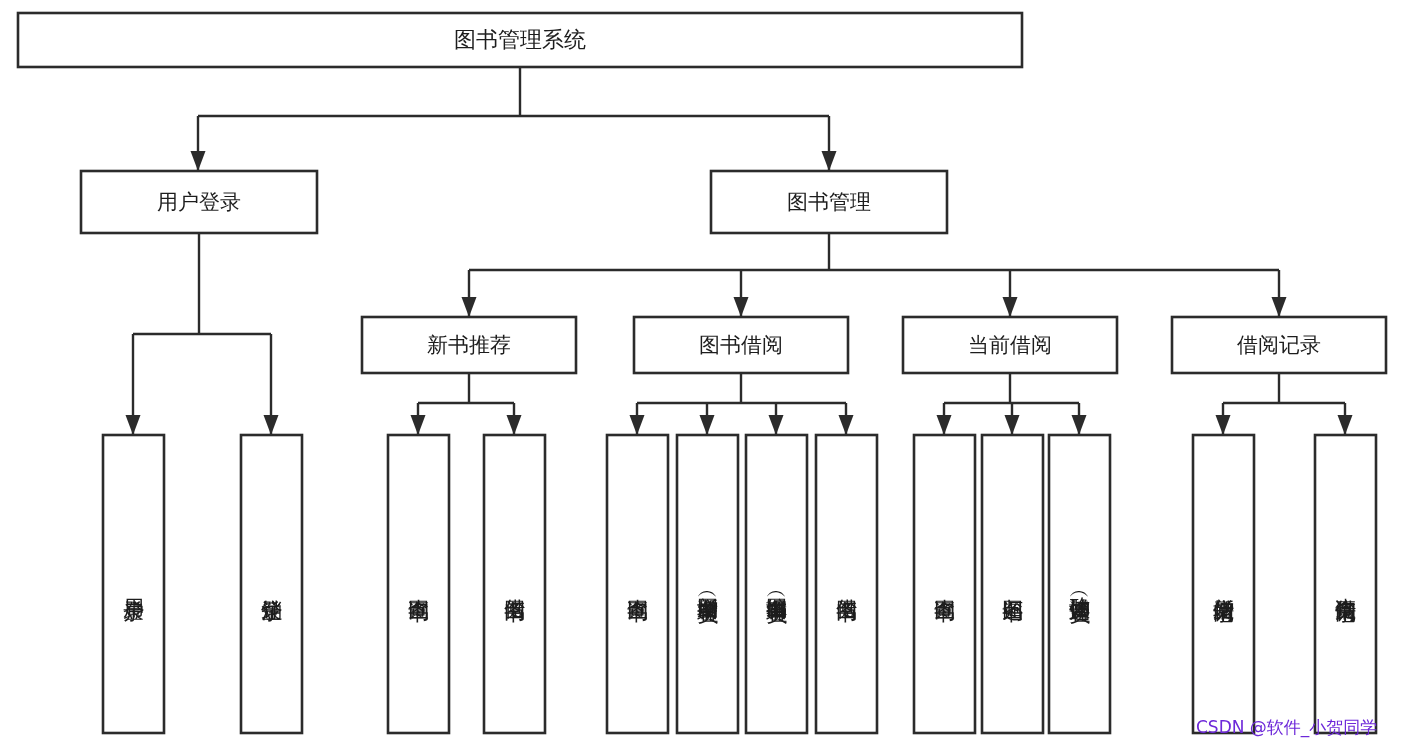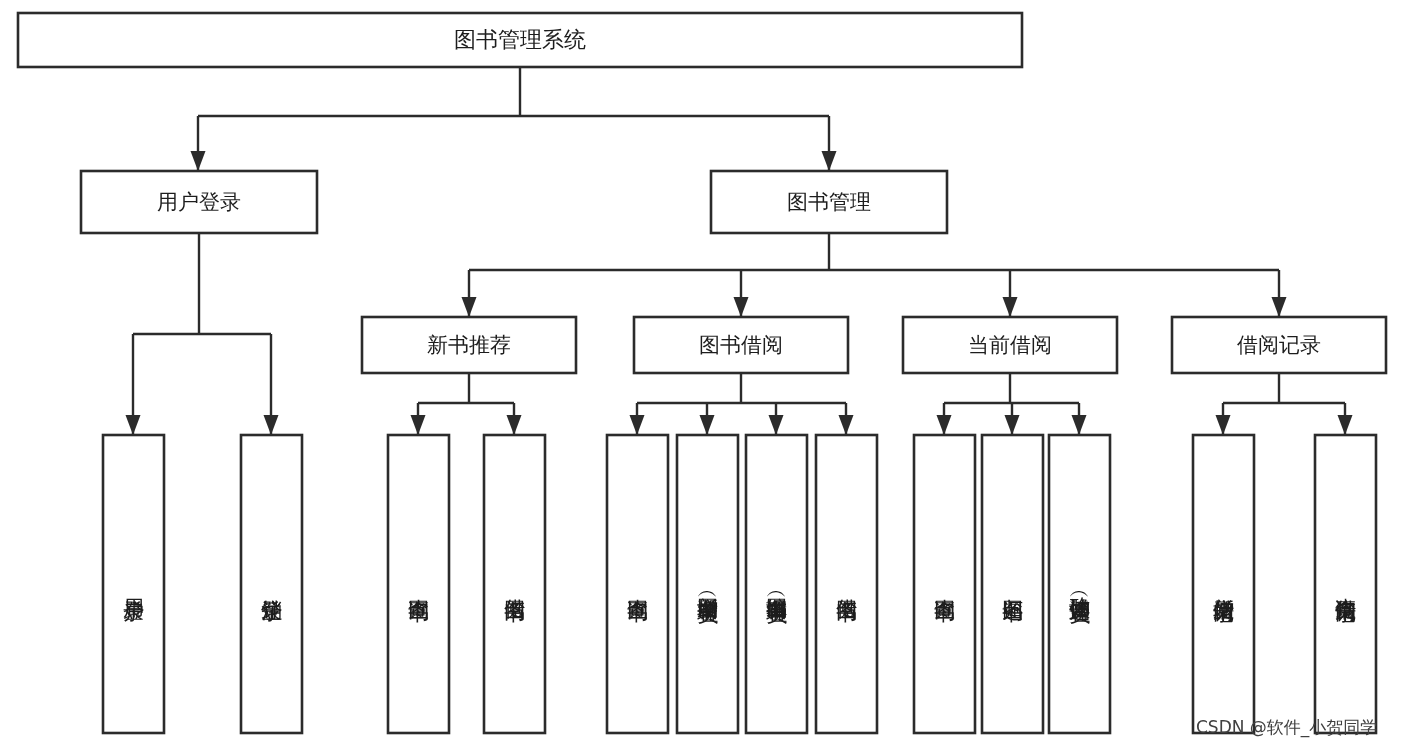--- a/index.html
+++ b/index.html
@@ -65,21 +65,21 @@
     white-space: nowrap;
     display: flex;
     align-items: center;
     justify-content: center;
     pointer-events: none;
   }
   .watermark {
     position: absolute;
     font-family: "DejaVu Sans", "Liberation Sans", sans-serif;
     font-size: 17px;
-    color: #404040;
+    color: #6d28d9;
     white-space: nowrap;
   }
 </style>
 </head>
 <body>
 
 <div id="diagram-root">
   <svg id="tree-svg" viewBox="0 0 1405 747" xmlns="http://www.w3.org/2000/svg">
     <g id="connectors-layer">
         <line x1="520" y1="67" x2="520" y2="116" class="connector"></line>

